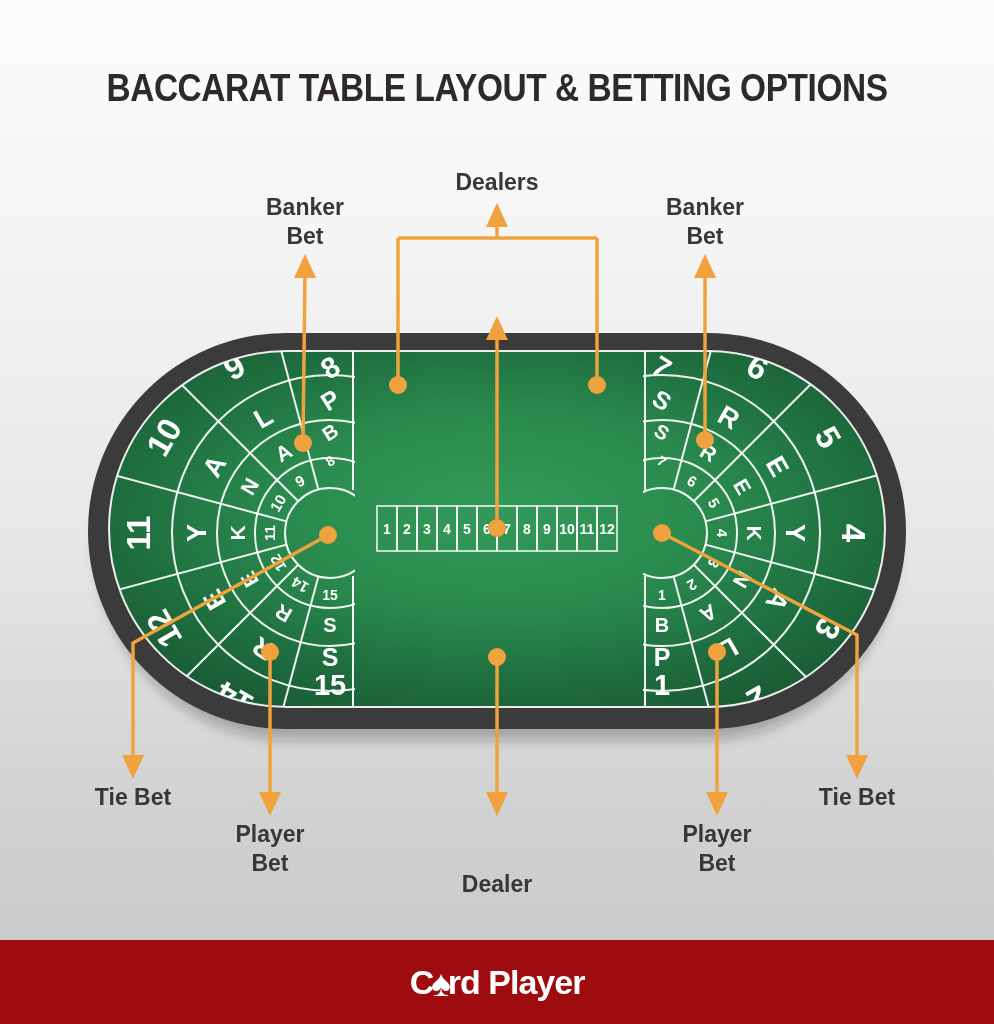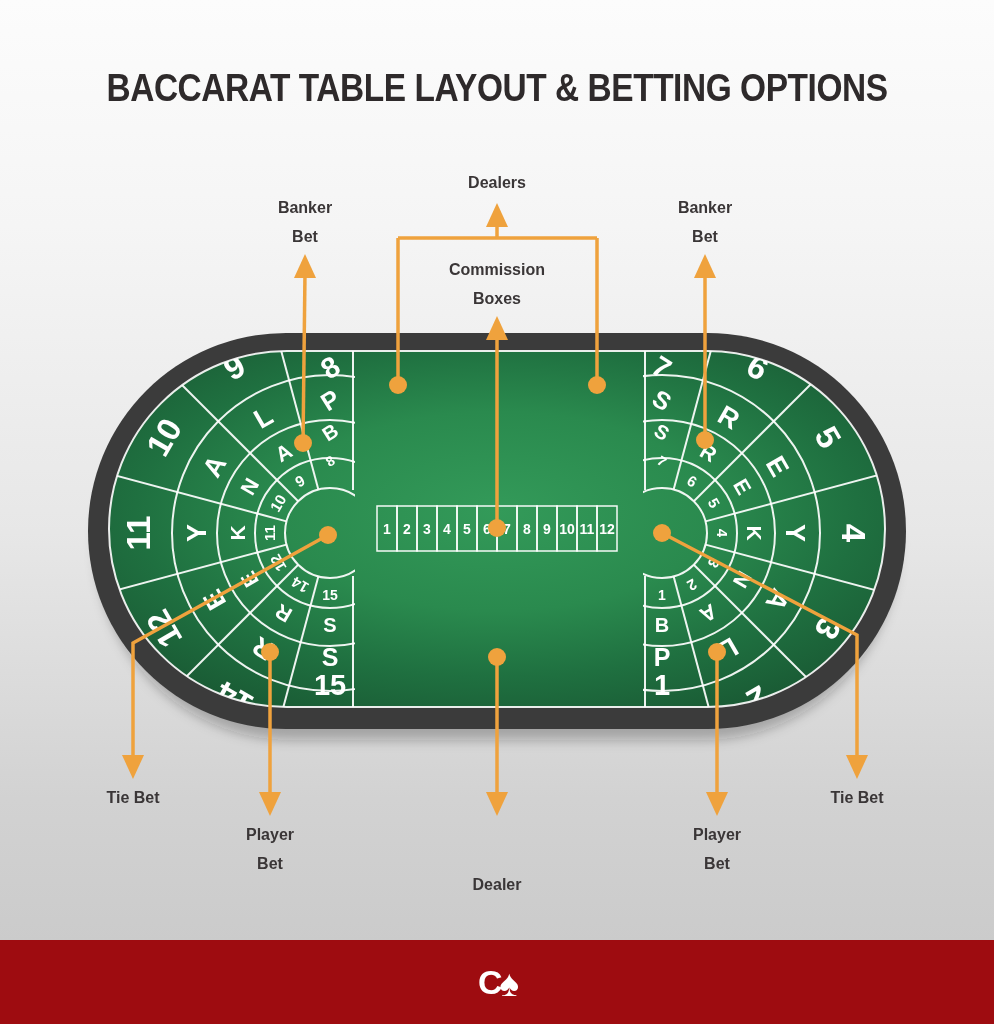--- a/index.html
+++ b/index.html
@@ -10,21 +10,21 @@
   }
   .title{
     position:absolute;left:50%;top:88px;
     transform:translate(-50%,-50%) scaleX(.88);
     font-size:38px;font-weight:bold;color:#2e2a2b;
     letter-spacing:-.5px;white-space:nowrap;
   }
   #tbl{position:absolute;left:0;top:0;}
   .callout{
     position:absolute;transform:translate(-50%,-50%);
-    text-align:center;font-weight:bold;font-size:16px;line-height:29px;
+    text-align:center;font-weight:bold;font-size:23px;line-height:29px;
     color:#3a3637;white-space:nowrap;
   }
   .footer{
     position:absolute;left:0;top:940px;width:994px;height:84px;
     display:flex;align-items:center;justify-content:center;
   }
   .brand{
     color:#fff;font-weight:bold;font-size:34px;letter-spacing:-1px;
     display:flex;align-items:baseline;
   }
@@ -212,24 +212,20 @@
 
   <div class="callout" style="left:305px;top:222px">
     <div>Banker</div>
     <div>Bet</div>
   </div>
 
   <div class="callout" style="left:497px;top:182px">
     <div>Dealers</div>
   </div>
 
-  <div class="callout" style="left:497px;top:284px">
-    <div>Commission</div>
-    <div>Boxes</div>
-  </div>
 
   <div class="callout" style="left:705px;top:222px">
     <div>Banker</div>
     <div>Bet</div>
   </div>
 
   <div class="callout" style="left:133px;top:797px">
     <div>Tie Bet</div>
   </div>
 
@@ -248,16 +244,17 @@
   </div>
 
   <div class="callout" style="left:857px;top:797px">
     <div>Tie Bet</div>
   </div>
 
   <div class="footer" id="footer-bar" style="background: rgb(158, 12, 16);">
     <div class="brand">
       <span>C</span>
       <span class="spade">♠</span>
+      <span>rd Player</span>
     </div>
   </div>
 
 </div>
 
 </body></html>

